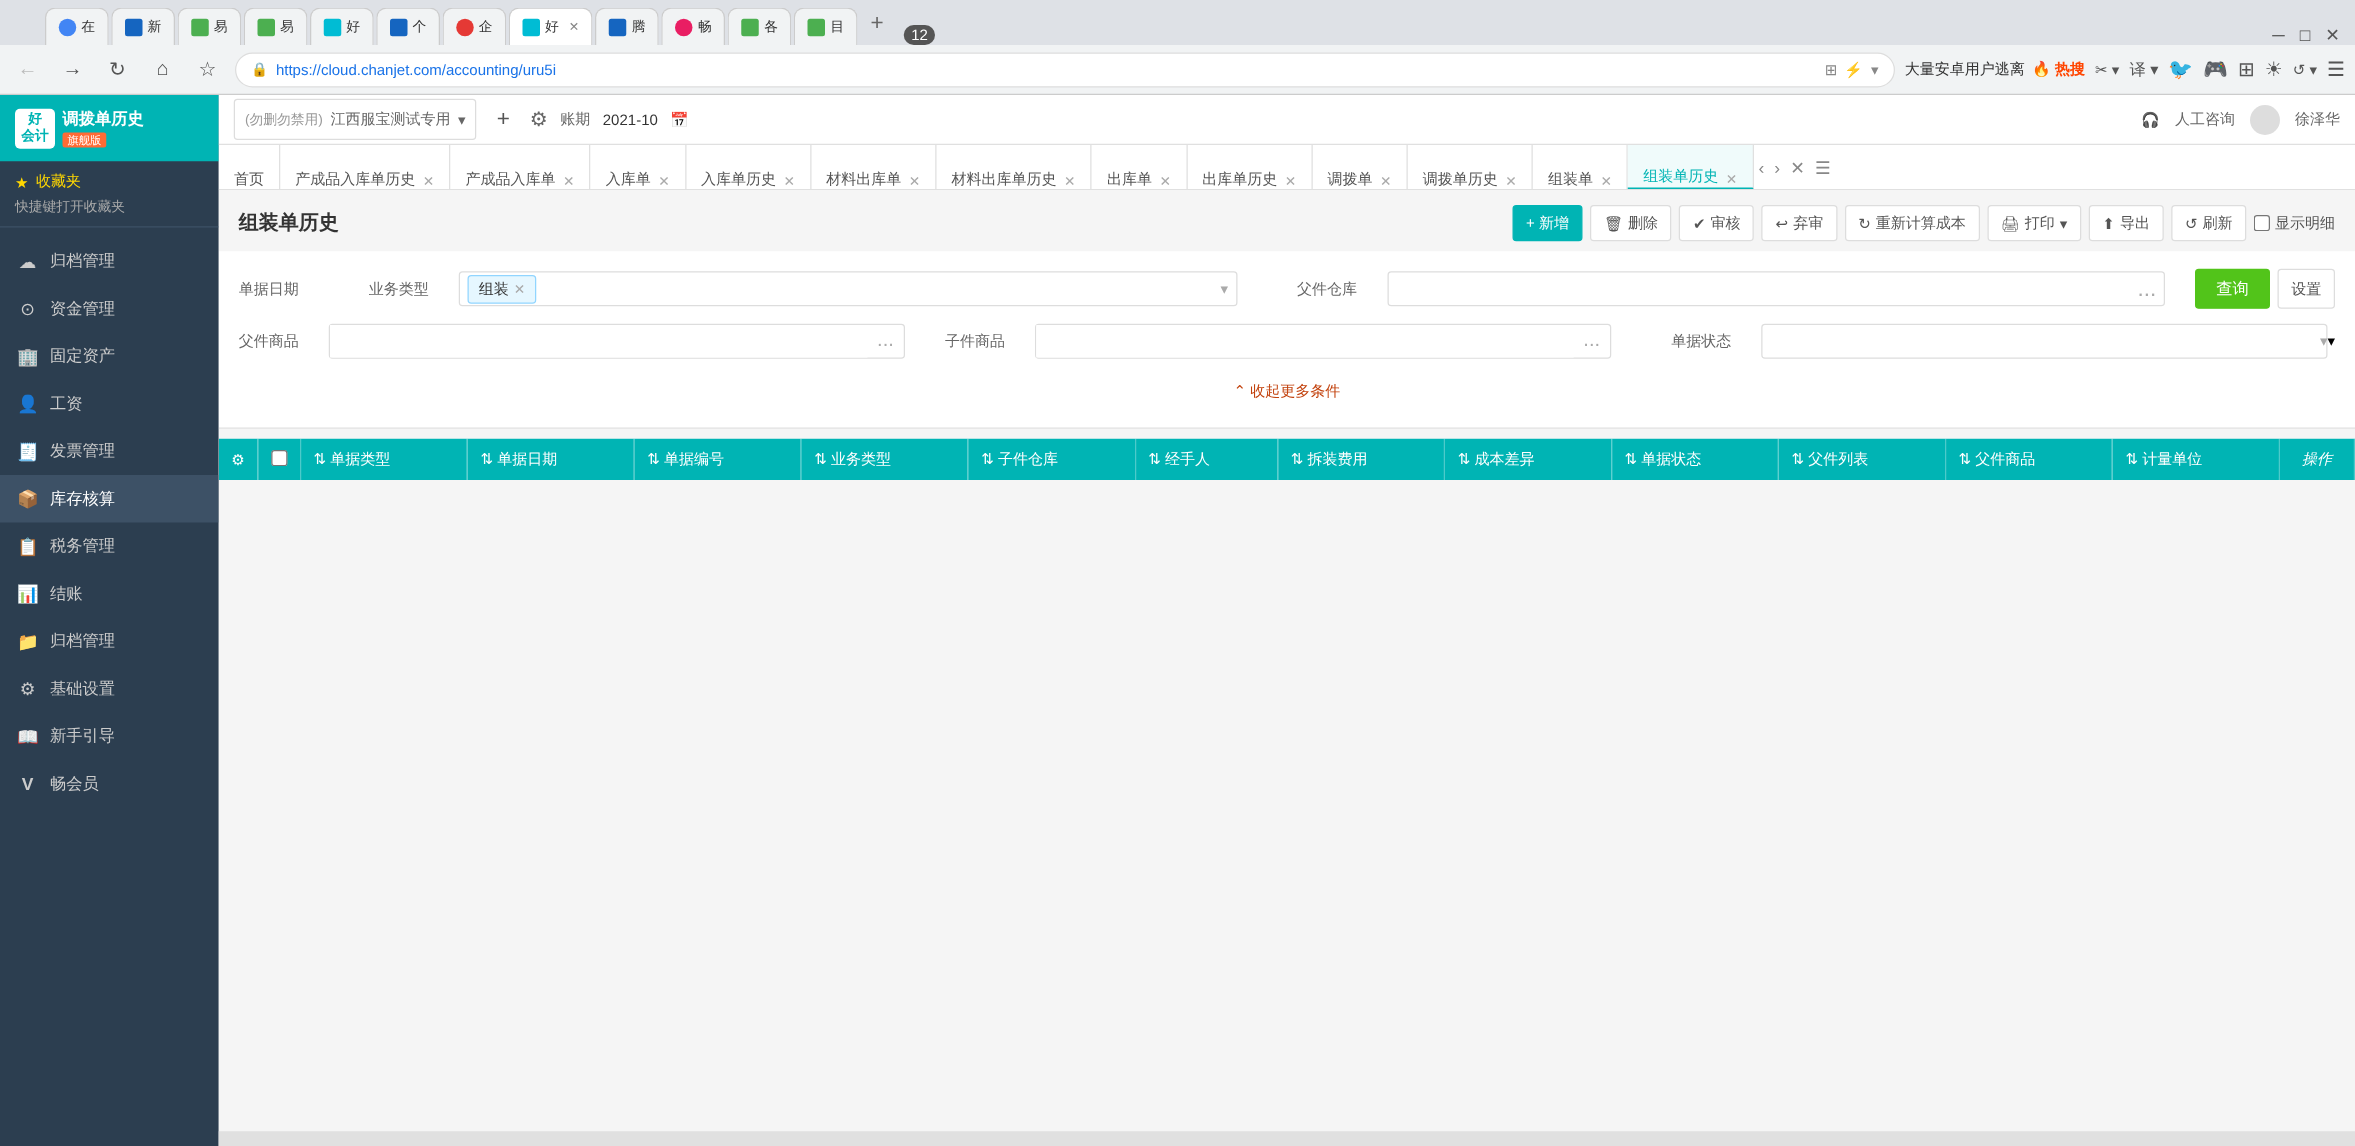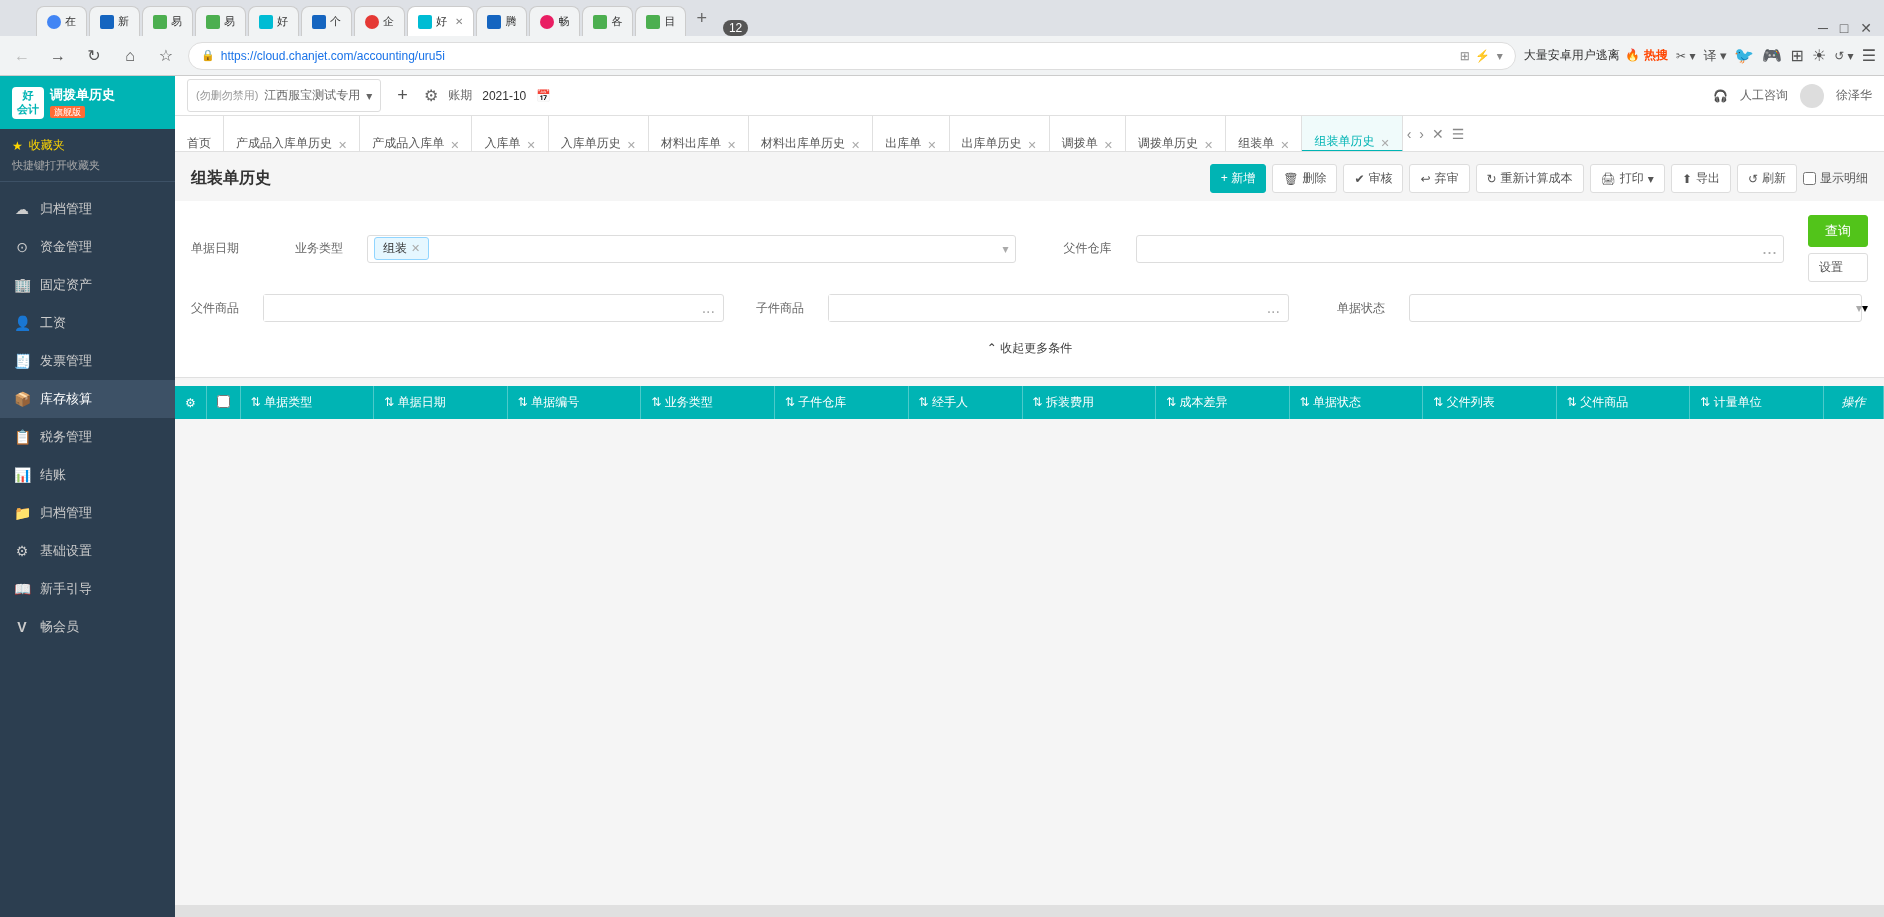--- a/index.html
+++ b/index.html
@@ -81,21 +81,21 @@
     .date-btn.active { background: #00b4b4; color: #fff; border-color: #00b4b4; }
     .date-range { font-size: 11px; color: #999; margin-left: 8px; }
     .tag-item { display: inline-flex; align-items: center; background: #e6f7ff; border: 1px solid #91d5ff; border-radius: 3px; padding: 2px 8px; font-size: 12px; color: #333; gap: 4px; }
     .tag-item .tag-x { color: #aaa; cursor: pointer; font-size: 11px; }
     .filter-input-wrap { display: flex; align-items: center; flex: 1; min-width: 200px; border: 1px solid #ddd; border-radius: 3px; height: 28px; }
     .filter-input-wrap input { border: none; outline: none; padding: 0 8px; font-size: 12px; flex: 1; height: 100%; }
     .filter-input-more { padding: 0 8px; color: #aaa; cursor: pointer; font-size: 16px; }
     .filter-select { height: 28px; border: 1px solid #ddd; border-radius: 3px; padding: 0 24px 0 8px; font-size: 12px; color: #555; background: #fff; appearance: none; min-width: 80px; position: relative; }
     .select-wrap { position: relative; display: inline-flex; align-items: center; }
     .select-wrap::after { content: '▾'; position: absolute; right: 6px; color: #aaa; pointer-events: none; }
-    .collapse-row { text-align: center; color: #404040; font-size: 12px; cursor: pointer; padding: 6px; }
+    .collapse-row { text-align: center; color: #c2410c; font-size: 12px; cursor: pointer; padding: 6px; }
 
     
     .data-table-wrap { background: #fff; }
     .data-table { width: 100%; border-collapse: collapse; }
     .data-table th { background: #00b4b4; color: #fff; padding: 8px 10px; font-size: 12px; font-weight: normal; text-align: left; border-right: 1px solid rgba(255,255,255,0.3); white-space: nowrap; cursor: pointer; }
     .data-table th.action-col { text-align: center; }
     .checkbox-col { width: 30px; text-align: center; }
     .action-col { width: 60px; text-align: center; font-style: italic; }
     .th-settings { background: #00b4b4; color: #fff; width: 30px; text-align: center; }
 
@@ -405,21 +405,21 @@
             <span style="flex:1;"></span>
             <span style="cursor:pointer;color:#aaa;">▾</span>
           </div>
 
           <span class="filter-label" style="margin-left:32px;">父件仓库</span>
           <div style="display:flex;align-items:center;flex:1;border:1px solid #ddd;border-radius:3px;height:28px;padding:0 6px;">
             <span style="flex:1;"></span>
             <span style="cursor:pointer;color:#aaa;font-size:18px;">...</span>
           </div>
 
-          <div style="display:flex;flex-direction:column;gap:6px;margin-left:8px;">
+          <div style="display:flex;gap:6px;margin-left:8px;">
             <button class="toolbar-btn query-btn">查询</button>
             <button class="toolbar-btn settings-btn">设置</button>
           </div>
         </div>
 
         <div class="filter-row">
           <span class="filter-label">父件商品</span>
           <div class="filter-input-wrap">
             <input type="text" style="">
             <span class="filter-input-more">...</span>

